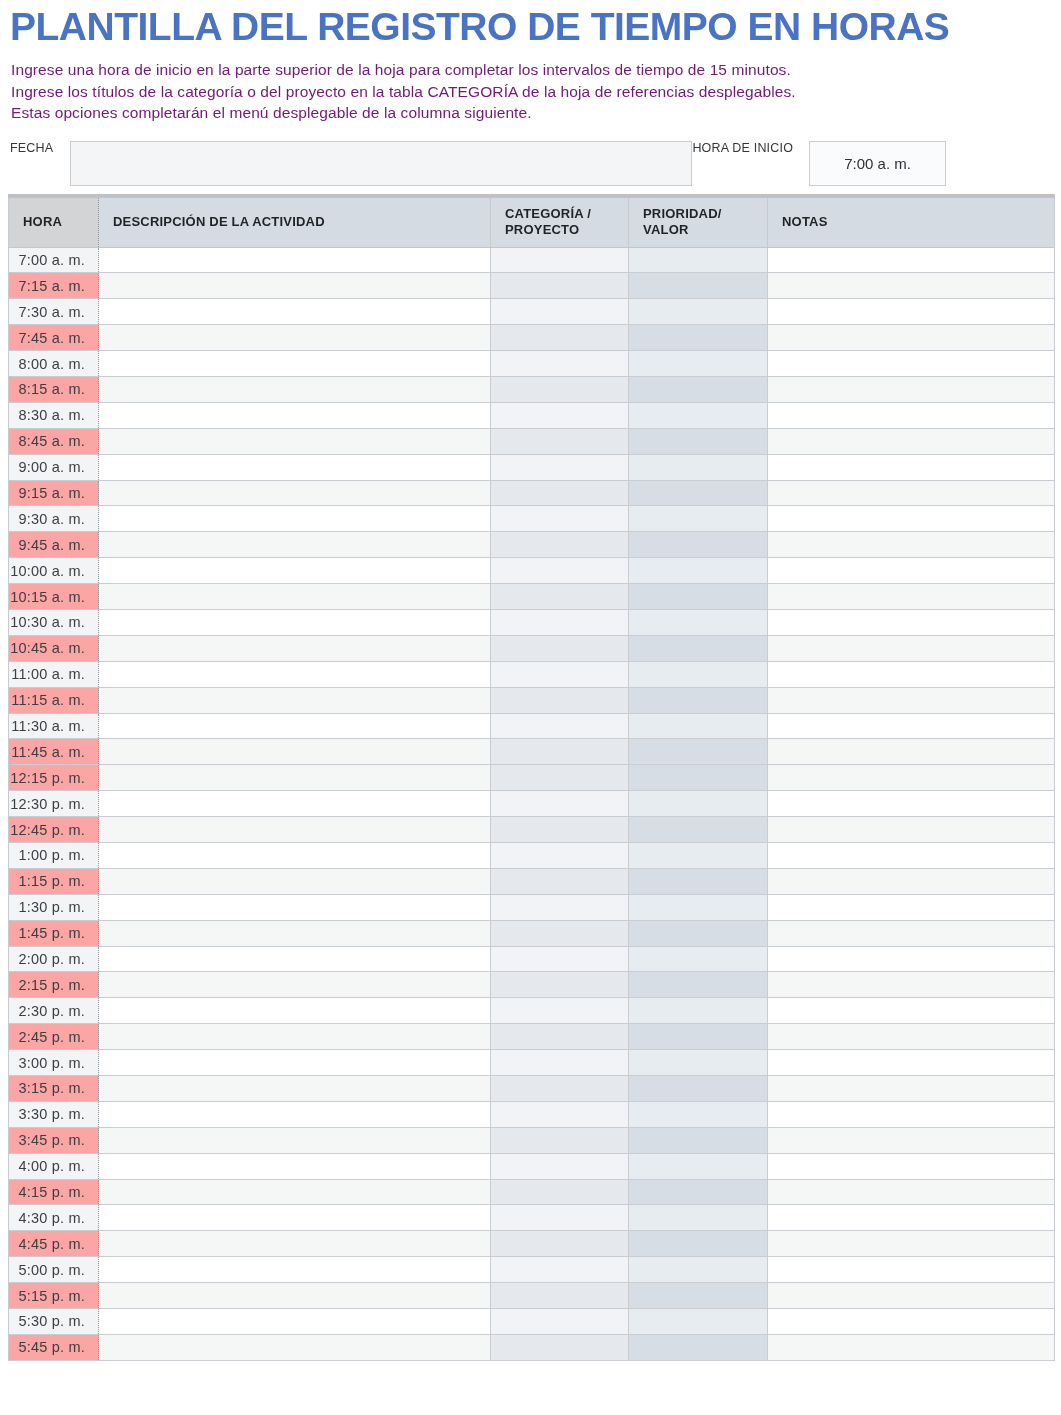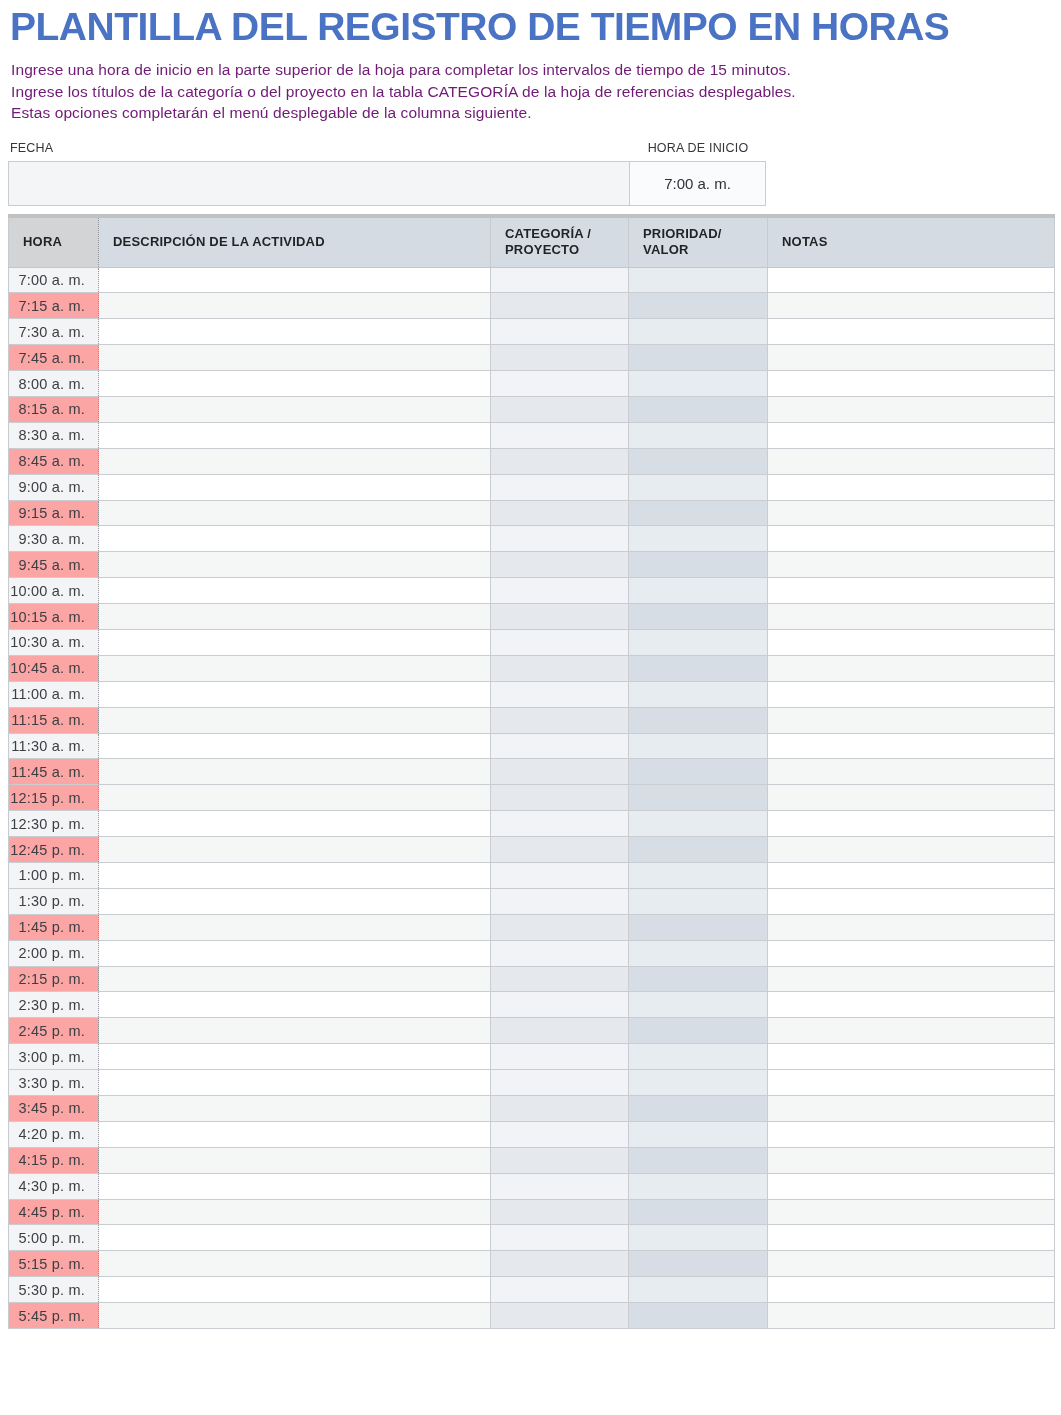--- a/index.html
+++ b/index.html
@@ -18,21 +18,21 @@
     white-space: nowrap;
   }
   .intro { margin: 10px 0 0 11px; }
   .intro p {
     margin: 0; font-size: 15.5px; line-height: 21.5px;
     color: #701a75; letter-spacing: 0.1px;
   }
 
   
   .form-section { margin: 17px 0 0 8px; display: flex; align-items: flex-start; }
-  .form-col { display: flex; flex-direction: column; }
+  .form-col { display: flex; flex-direction: row; gap: 17px; }
   .form-label {
     height: 15px; margin: 0 0 5px 2px;
     font-size: 12.5px; color: #33373b; letter-spacing: 0.2px;
   }
   .col-hora .form-label { text-align: center; margin-left: 0; }
   .input-box { height: 45px; box-sizing: border-box; border: 1px solid #cacccd; }
   .fecha-box { width: 622px; background: #f4f5f7; }
   .hora-box {
     width: 137px; margin-left: -1px; background: #fafbfc;
     display: flex; align-items: center; justify-content: center;
@@ -283,20 +283,27 @@
           <div class="cell c-pri"></div>
           <div class="cell c-notas"></div>
         </div>
         <div class="row even">
           <div class="cell c-hora">1:00 p. m.</div>
           <div class="cell c-desc"></div>
           <div class="cell c-cat"></div>
           <div class="cell c-pri"></div>
           <div class="cell c-notas"></div>
         </div>
+        <div class="row odd">
+          <div class="cell c-hora">1:15 p. m.</div>
+          <div class="cell c-desc"></div>
+          <div class="cell c-cat"></div>
+          <div class="cell c-pri"></div>
+          <div class="cell c-notas"></div>
+        </div>
         <div class="row even">
           <div class="cell c-hora">1:30 p. m.</div>
           <div class="cell c-desc"></div>
           <div class="cell c-cat"></div>
           <div class="cell c-pri"></div>
           <div class="cell c-notas"></div>
         </div>
         <div class="row odd">
           <div class="cell c-hora">1:45 p. m.</div>
           <div class="cell c-desc"></div>
@@ -332,36 +339,43 @@
           <div class="cell c-pri"></div>
           <div class="cell c-notas"></div>
         </div>
         <div class="row even">
           <div class="cell c-hora">3:00 p. m.</div>
           <div class="cell c-desc"></div>
           <div class="cell c-cat"></div>
           <div class="cell c-pri"></div>
           <div class="cell c-notas"></div>
         </div>
+        <div class="row odd">
+          <div class="cell c-hora">3:15 p. m.</div>
+          <div class="cell c-desc"></div>
+          <div class="cell c-cat"></div>
+          <div class="cell c-pri"></div>
+          <div class="cell c-notas"></div>
+        </div>
         <div class="row even">
           <div class="cell c-hora">3:30 p. m.</div>
           <div class="cell c-desc"></div>
           <div class="cell c-cat"></div>
           <div class="cell c-pri"></div>
           <div class="cell c-notas"></div>
         </div>
         <div class="row odd">
           <div class="cell c-hora">3:45 p. m.</div>
           <div class="cell c-desc"></div>
           <div class="cell c-cat"></div>
           <div class="cell c-pri"></div>
           <div class="cell c-notas"></div>
         </div>
         <div class="row even">
-          <div class="cell c-hora">4:20 p. m.</div>
+          <div class="cell c-hora">4:00 p. m.</div>
           <div class="cell c-desc"></div>
           <div class="cell c-cat"></div>
           <div class="cell c-pri"></div>
           <div class="cell c-notas"></div>
         </div>
         <div class="row odd">
           <div class="cell c-hora">4:15 p. m.</div>
           <div class="cell c-desc"></div>
           <div class="cell c-cat"></div>
           <div class="cell c-pri"></div>

